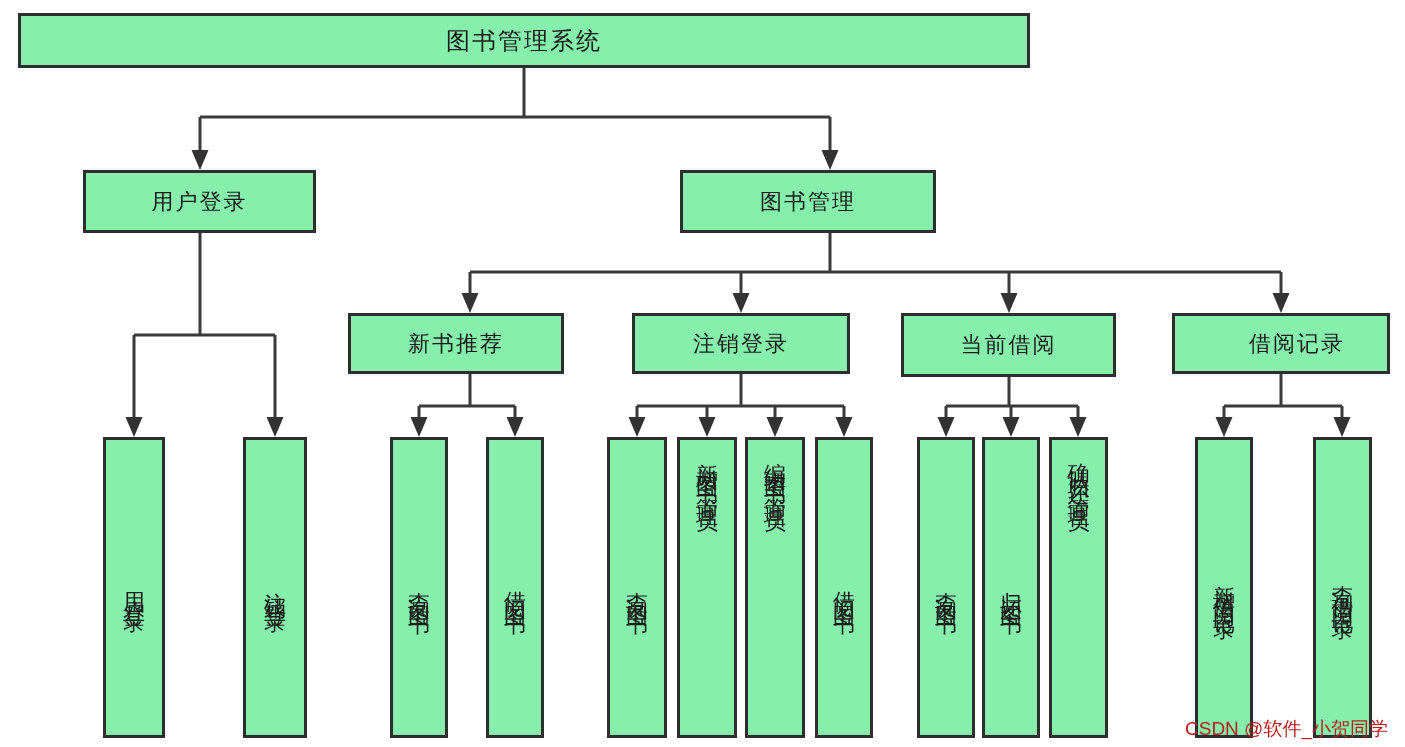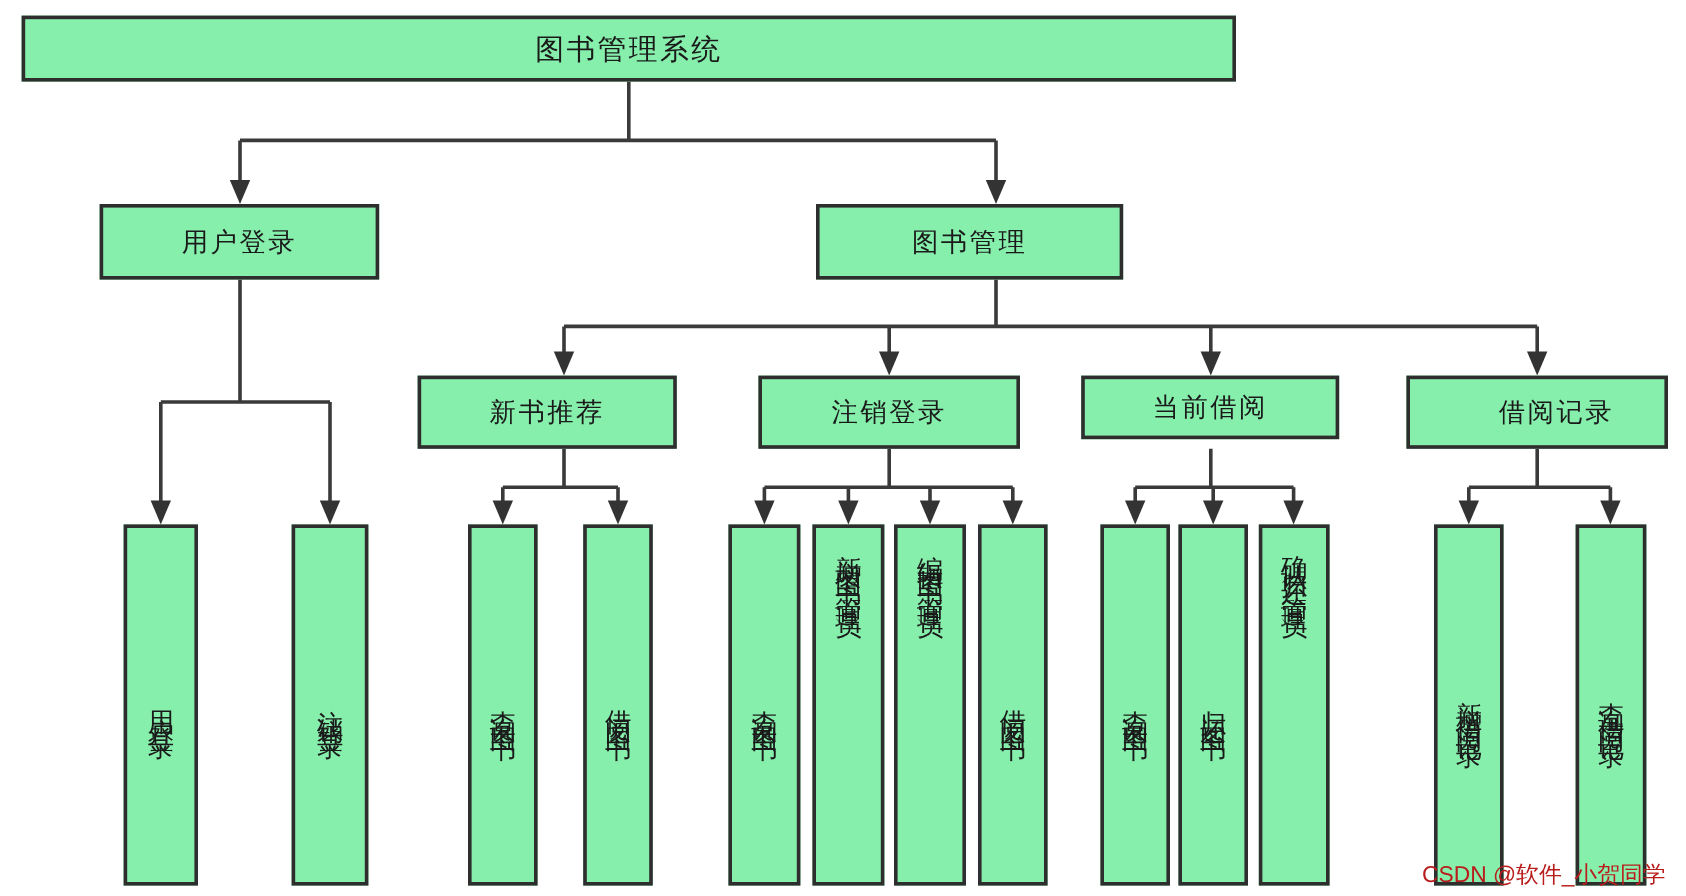--- a/index.html
+++ b/index.html
@@ -79,21 +79,21 @@
     </g>
   </svg>
 
   <div class="node h-node root-node" style="left:18px;top:13px;width:1012px;height:55px;">图书管理系统</div>
 
   <div class="node h-node" style="left:83px;top:170px;width:233px;height:63px;">用户登录</div>
   <div class="node h-node" style="left:680px;top:170px;width:256px;height:63px;">图书管理</div>
 
   <div class="node h-node" style="left:348px;top:313px;width:216px;height:61px;">新书推荐</div>
   <div class="node h-node" style="left:632px;top:313px;width:218px;height:61px;">注销登录</div>
-  <div class="node h-node" style="left:901px;top:313px;width:215px;height:53px;">当前借阅</div>
+  <div class="node h-node" style="left:901px;top:313px;width:215px;height:64px;">当前借阅</div>
   <div class="node h-node" style="left:1172px;top:313px;width:218px;height:61px;padding-left:32px;">借阅记录</div>
 
   <div class="node v-node" style="left:103px;top:437px;width:62px;height:301px;">用户登录</div>
   <div class="node v-node" style="left:243px;top:437px;width:64px;height:301px;">注销登录</div>
 
   <div class="node v-node" style="left:390px;top:437px;width:58px;height:301px;">查询图书</div>
   <div class="node v-node" style="left:486px;top:437px;width:58px;height:301px;">借阅图书</div>
 
   <div class="node v-node" style="left:607px;top:437px;width:60px;height:301px;">查询图书</div>
   <div class="node v-node va-top" style="left:677px;top:437px;width:60px;height:301px;">新增图书（管理员）</div>

